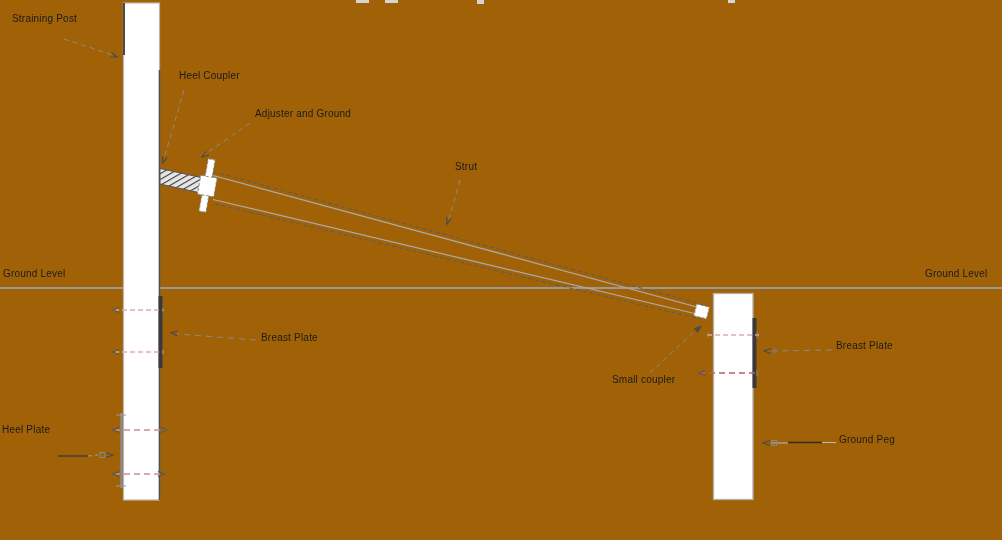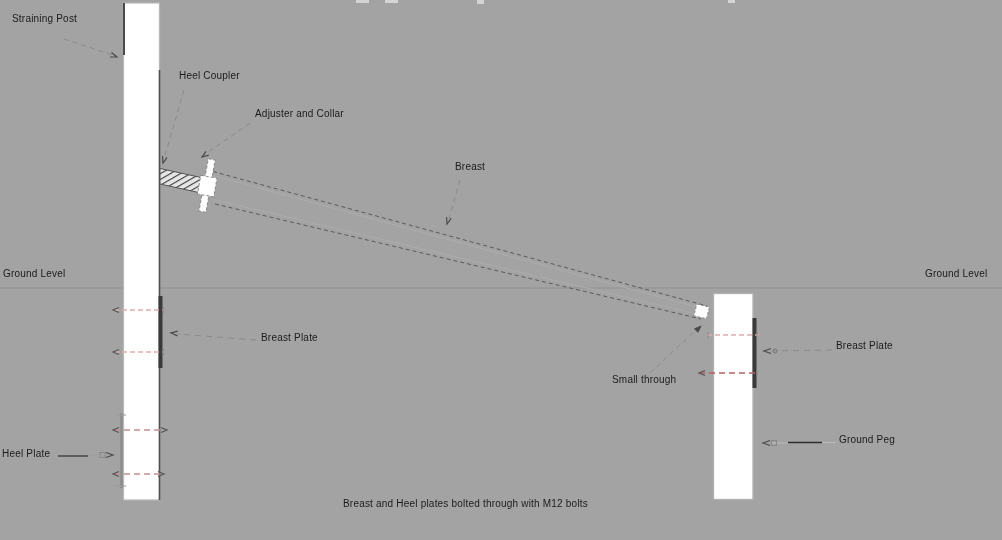--- a/index.html
+++ b/index.html
@@ -1,19 +1,19 @@
 <!DOCTYPE html>
 <html><head>
 <meta charset="utf-8">
 <style>
   html,body{margin:0;padding:0;background:#ffffff;}
   #stage{
     position:relative;
     width:1002px;height:540px;
-    background:#a3a3a3;
+    background:#a16207;
     overflow:hidden;
     font-family:"Liberation Sans", sans-serif;
   }
   #stage svg{position:absolute;left:0;top:0;}
   .lbl{
     position:absolute;
     font:400 10px/12px "Liberation Sans", sans-serif;
     color:#1b1b1b;
     letter-spacing:.2px;
     white-space:nowrap;
@@ -141,24 +141,23 @@
       <line x1="836" y1="442.5" x2="822" y2="442.5" stroke="#bbbbbb" stroke-width="1"></line>
       <line x1="822" y1="442.5" x2="788" y2="442.5" stroke="#2e2e2e" stroke-width="1.5"></line>
       <line x1="788" y1="443" x2="772" y2="443" stroke="#bbbbbb" stroke-width="1"></line>
       <rect x="771.5" y="440.5" width="5" height="5" fill="none" stroke="#888888" stroke-width="1"></rect>
       <path d="M770,440.5 L763,443 L770,445.5" fill="none" stroke="#4a4a4a" stroke-width="1.2"></path>
     </g>
   </svg>
 
   <span class="lbl" style="left:12px;top:13px">Straining Post</span>
   <span class="lbl" style="left:179px;top:70px">Heel Coupler</span>
-  <span class="lbl" style="left:255px;top:108px">Adjuster and Collar</span>
-  <span class="lbl" style="left:455px;top:161px">Breast</span>
+  <span class="lbl" style="left:255px;top:108px">Adjuster and Ground</span>
+  <span class="lbl" style="left:455px;top:161px">Strut</span>
   <span class="lbl" style="left:3px;top:268px">Ground Level</span>
   <span class="lbl" style="left:925px;top:268px">Ground Level</span>
   <span class="lbl" style="left:261px;top:332px">Breast Plate</span>
-  <span class="lbl" style="left:612px;top:374px">Small through</span>
+  <span class="lbl" style="left:612px;top:374px">Small coupler</span>
   <span class="lbl" style="left:836px;top:340px">Breast Plate</span>
-  <span class="lbl" style="left:2px;top:448px">Heel Plate</span>
+  <span class="lbl" style="left:2px;top:424px">Heel Plate</span>
   <span class="lbl" style="left:839px;top:434px">Ground Peg</span>
-  <span class="lbl" style="left:343px;top:498px">Breast and Heel plates bolted through with M12 bolts</span>
 
 </div>
 
 </body></html>

